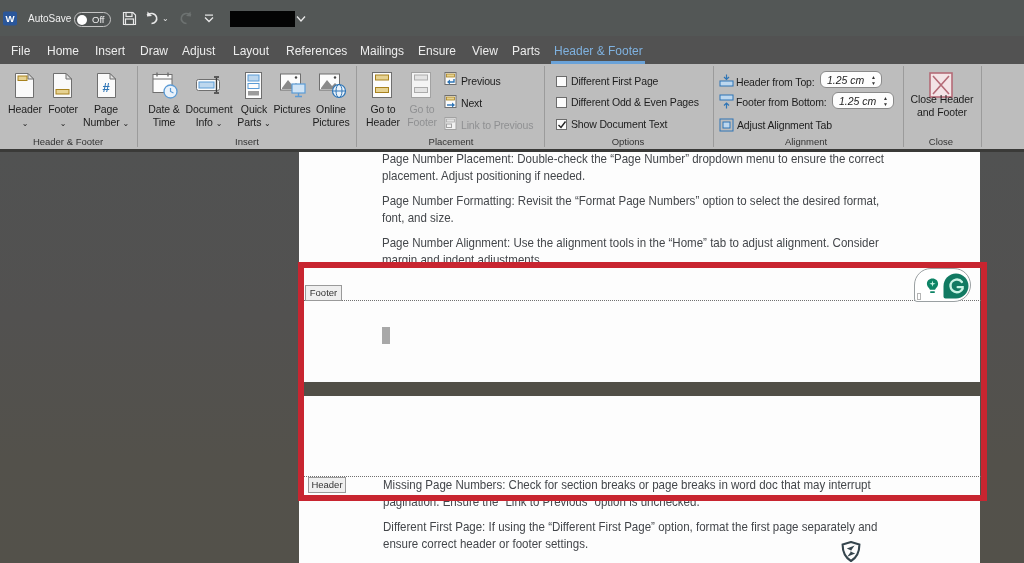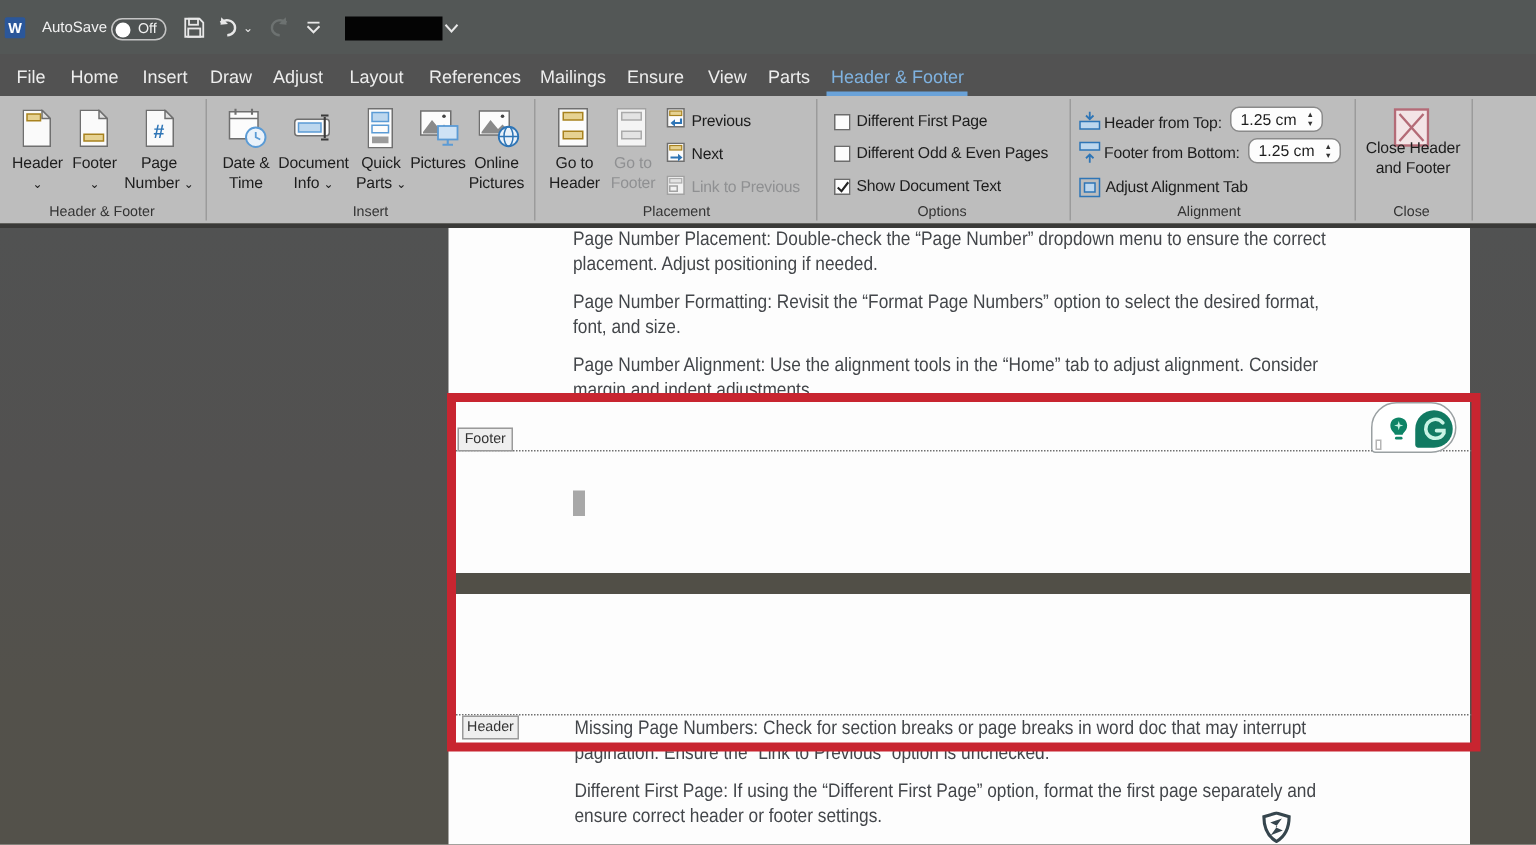--- a/index.html
+++ b/index.html
@@ -32,21 +32,21 @@
   #ribbon { left:0; top:64px; width:1024px; height:85px; background:#bdbdbd; }
   #ribbonedge { left:0; top:149px; width:1024px; height:3px; background:#3a3a38; }
   .vsep { position:absolute; top:2px; width:1px; height:81px; background:#9b9b9b; }
   .glabel { position:absolute; top:72px; font-size:9.5px; color:#333; text-align:center; }
   .biglabel { position:absolute; font-size:10.5px; color:#1d1d1d; text-align:center; line-height:12.5px; letter-spacing:-0.1px; }
   .smlabel { position:absolute; font-size:10.5px; color:#1d1d1d; white-space:nowrap; letter-spacing:-0.15px; }
   .dim { color:#8f9092 !important; }
   .chev { font-size:8px; color:#1d1d1d; }
   .cbox { position:absolute; width:11px; height:11px; background:#fcfcfc; border:1px solid #6c6c6c; }
   .spin { position:absolute; width:62px; height:17px; background:#fdfdfd; border:1px solid #8a8a8a; border-radius:6px; font-size:10.5px; color:#1d1d1d; }
-  .spin .val { position:absolute; left:6px; top:2px; }
+  .spin .val { position:absolute; left:6px; top:2px;font-style:italic; }
   .spin .arr { position:absolute; right:5px; font-size:5px; color:#333; line-height:5px; }
 
   
   #docarea { left:0; top:152px; width:1024px; height:411px;
     background:linear-gradient(180deg,#515252 0%, #525150 40%, #53514b 75%, #53514a 100%); }
   #page1 { left:299px; top:0px; width:681px; height:230px; background:#fdfdfd; }
   #band  { left:299px; top:230px; width:681px; height:14px; background:#514f47; }
   #page2 { left:299px; top:244px; width:681px; height:167px; background:#fdfdfd; }
 
   .doctxt { position:absolute; font-size:13px; color:#43464a; white-space:nowrap; transform:scaleX(0.887); transform-origin:left top; }

